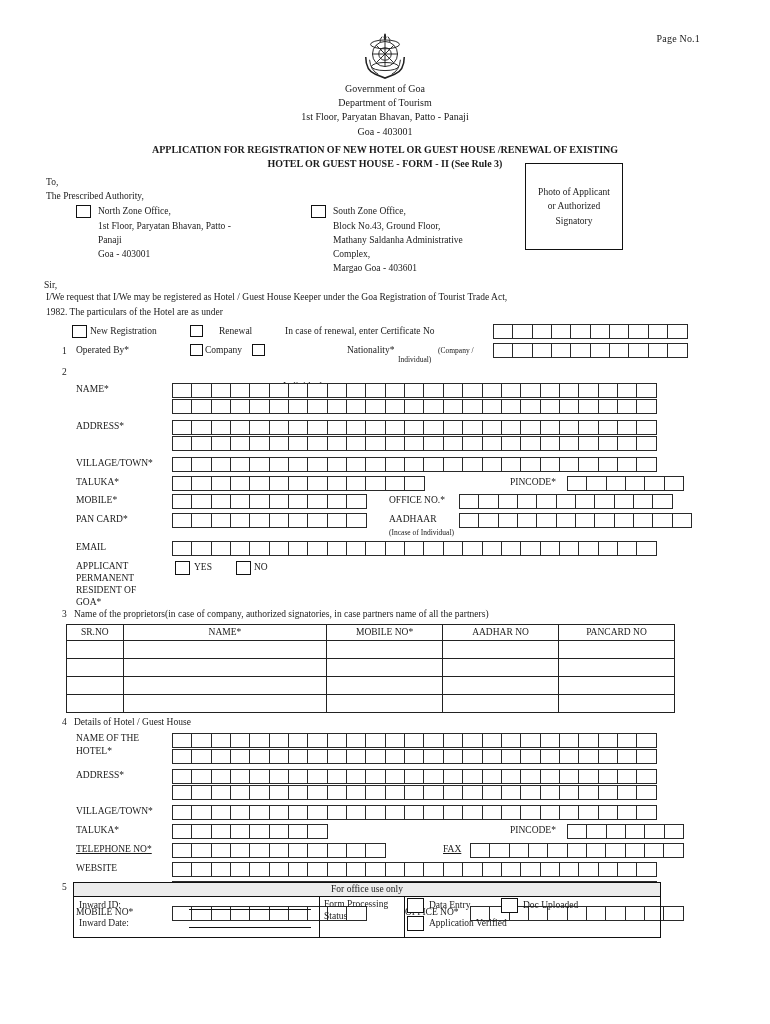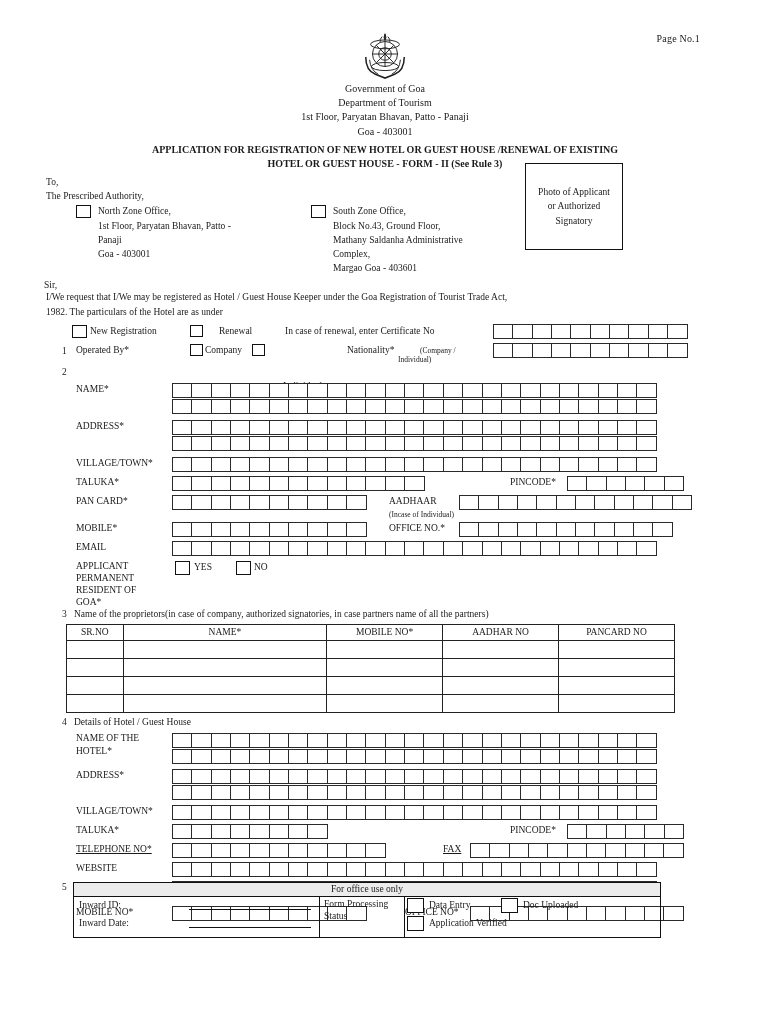--- a/index.html
+++ b/index.html
@@ -154,21 +154,21 @@
   </div>
 
   <div style="position:relative; height:22px; margin-top:1px;">
     <span style="position:absolute;left:62px;top:4px;">1</span>
     <span style="position:absolute;left:76px;top:3px;">Operated By*</span>
     <span class="cb" style="position:absolute;left:190px;top:2px;width:13px;height:12px;"></span>
     <span style="position:absolute;left:205px;top:3px;">Company</span>
     <span class="cb" style="position:absolute;left:252px;top:2px;width:13px;height:12px;"></span>
     <span style="position:absolute;left:283px;top:3px;margin-top:36px;">Individual</span>
     <span style="position:absolute;left:347px;top:3px;">Nationality*</span>
-    <span class="small" style="position:absolute;left:380px;top:4px;padding-left:40px;">(Company /</span>
+    <span class="small" style="position:absolute;left:398px;top:4px;padding-left:40px;">(Company /</span>
     <span class="small" style="position:absolute;left:398px;top:13px;">Individual)</span>
     <span style="position:absolute;left:493px;top:1px;"><span style="display: inline-flex;">
           <span style="width: 20.44px; height: 15px; border: 1.1px solid rgb(42, 42, 42); box-sizing: border-box; margin-right: -1.1px; background: rgb(255, 255, 255);"></span>
           <span style="width: 20.44px; height: 15px; border: 1.1px solid rgb(42, 42, 42); box-sizing: border-box; margin-right: -1.1px; background: rgb(255, 255, 255);"></span>
           <span style="width: 20.44px; height: 15px; border: 1.1px solid rgb(42, 42, 42); box-sizing: border-box; margin-right: -1.1px; background: rgb(255, 255, 255);"></span>
           <span style="width: 20.44px; height: 15px; border: 1.1px solid rgb(42, 42, 42); box-sizing: border-box; margin-right: -1.1px; background: rgb(255, 255, 255);"></span>
           <span style="width: 20.44px; height: 15px; border: 1.1px solid rgb(42, 42, 42); box-sizing: border-box; margin-right: -1.1px; background: rgb(255, 255, 255);"></span>
           <span style="width: 20.44px; height: 15px; border: 1.1px solid rgb(42, 42, 42); box-sizing: border-box; margin-right: -1.1px; background: rgb(255, 255, 255);"></span>
           <span style="width: 20.44px; height: 15px; border: 1.1px solid rgb(42, 42, 42); box-sizing: border-box; margin-right: -1.1px; background: rgb(255, 255, 255);"></span>
           <span style="width: 20.44px; height: 15px; border: 1.1px solid rgb(42, 42, 42); box-sizing: border-box; margin-right: -1.1px; background: rgb(255, 255, 255);"></span>
@@ -342,20 +342,50 @@
             <span style="width: 20.44px; height: 15px; border: 1.1px solid rgb(42, 42, 42); box-sizing: border-box; margin-right: -1.1px; background: rgb(255, 255, 255);"></span>
             <span style="width: 20.44px; height: 15px; border: 1.1px solid rgb(42, 42, 42); box-sizing: border-box; margin-right: -1.1px; background: rgb(255, 255, 255);"></span>
             <span style="width: 20.44px; height: 15px; border: 1.1px solid rgb(42, 42, 42); box-sizing: border-box; margin-right: -1.1px; background: rgb(255, 255, 255);"></span>
             <span style="width: 20.44px; height: 15px; border: 1.1px solid rgb(42, 42, 42); box-sizing: border-box; margin-right: -1.1px; background: rgb(255, 255, 255);"></span>
             <span style="width: 20.44px; height: 15px; border: 1.1px solid rgb(42, 42, 42); box-sizing: border-box; margin-right: -1.1px; background: rgb(255, 255, 255);"></span>
             <span style="width: 20.44px; height: 15px; border: 1.1px solid rgb(42, 42, 42); box-sizing: border-box; margin-right: -1.1px; background: rgb(255, 255, 255);"></span>
             <span style="width: 20.44px; height: 15px; border: 1.1px solid rgb(42, 42, 42); box-sizing: border-box; margin-right: -1.1px; background: rgb(255, 255, 255);"></span>
           </span></span>
       <span class="lbl" style="left:510px;">PINCODE*</span>
       <span style="position:absolute;left:567px;top:0;"><span style="display: inline-flex;">
+            <span style="width: 20.44px; height: 15px; border: 1.1px solid rgb(42, 42, 42); box-sizing: border-box; margin-right: -1.1px; background: rgb(255, 255, 255);"></span>
+            <span style="width: 20.44px; height: 15px; border: 1.1px solid rgb(42, 42, 42); box-sizing: border-box; margin-right: -1.1px; background: rgb(255, 255, 255);"></span>
+            <span style="width: 20.44px; height: 15px; border: 1.1px solid rgb(42, 42, 42); box-sizing: border-box; margin-right: -1.1px; background: rgb(255, 255, 255);"></span>
+            <span style="width: 20.44px; height: 15px; border: 1.1px solid rgb(42, 42, 42); box-sizing: border-box; margin-right: -1.1px; background: rgb(255, 255, 255);"></span>
+            <span style="width: 20.44px; height: 15px; border: 1.1px solid rgb(42, 42, 42); box-sizing: border-box; margin-right: -1.1px; background: rgb(255, 255, 255);"></span>
+            <span style="width: 20.44px; height: 15px; border: 1.1px solid rgb(42, 42, 42); box-sizing: border-box; margin-right: -1.1px; background: rgb(255, 255, 255);"></span>
+          </span></span>
+    </div>
+
+    <div class="row" style="margin-top:1px;">
+      <span class="lbl" style="left:76px;">MOBILE*</span>
+      <span style="position:absolute;left:172px;top:0;"><span style="display: inline-flex;">
+            <span style="width: 20.44px; height: 15px; border: 1.1px solid rgb(42, 42, 42); box-sizing: border-box; margin-right: -1.1px; background: rgb(255, 255, 255);"></span>
+            <span style="width: 20.44px; height: 15px; border: 1.1px solid rgb(42, 42, 42); box-sizing: border-box; margin-right: -1.1px; background: rgb(255, 255, 255);"></span>
+            <span style="width: 20.44px; height: 15px; border: 1.1px solid rgb(42, 42, 42); box-sizing: border-box; margin-right: -1.1px; background: rgb(255, 255, 255);"></span>
+            <span style="width: 20.44px; height: 15px; border: 1.1px solid rgb(42, 42, 42); box-sizing: border-box; margin-right: -1.1px; background: rgb(255, 255, 255);"></span>
+            <span style="width: 20.44px; height: 15px; border: 1.1px solid rgb(42, 42, 42); box-sizing: border-box; margin-right: -1.1px; background: rgb(255, 255, 255);"></span>
+            <span style="width: 20.44px; height: 15px; border: 1.1px solid rgb(42, 42, 42); box-sizing: border-box; margin-right: -1.1px; background: rgb(255, 255, 255);"></span>
+            <span style="width: 20.44px; height: 15px; border: 1.1px solid rgb(42, 42, 42); box-sizing: border-box; margin-right: -1.1px; background: rgb(255, 255, 255);"></span>
+            <span style="width: 20.44px; height: 15px; border: 1.1px solid rgb(42, 42, 42); box-sizing: border-box; margin-right: -1.1px; background: rgb(255, 255, 255);"></span>
+            <span style="width: 20.44px; height: 15px; border: 1.1px solid rgb(42, 42, 42); box-sizing: border-box; margin-right: -1.1px; background: rgb(255, 255, 255);"></span>
+            <span style="width: 20.44px; height: 15px; border: 1.1px solid rgb(42, 42, 42); box-sizing: border-box; margin-right: -1.1px; background: rgb(255, 255, 255);"></span>
+          </span></span>
+      <span class="lbl" style="left:389px;">OFFICE NO.*</span>
+      <span style="position:absolute;left:459px;top:0;"><span style="display: inline-flex;">
+            <span style="width: 20.44px; height: 15px; border: 1.1px solid rgb(42, 42, 42); box-sizing: border-box; margin-right: -1.1px; background: rgb(255, 255, 255);"></span>
+            <span style="width: 20.44px; height: 15px; border: 1.1px solid rgb(42, 42, 42); box-sizing: border-box; margin-right: -1.1px; background: rgb(255, 255, 255);"></span>
+            <span style="width: 20.44px; height: 15px; border: 1.1px solid rgb(42, 42, 42); box-sizing: border-box; margin-right: -1.1px; background: rgb(255, 255, 255);"></span>
+            <span style="width: 20.44px; height: 15px; border: 1.1px solid rgb(42, 42, 42); box-sizing: border-box; margin-right: -1.1px; background: rgb(255, 255, 255);"></span>
+            <span style="width: 20.44px; height: 15px; border: 1.1px solid rgb(42, 42, 42); box-sizing: border-box; margin-right: -1.1px; background: rgb(255, 255, 255);"></span>
             <span style="width: 20.44px; height: 15px; border: 1.1px solid rgb(42, 42, 42); box-sizing: border-box; margin-right: -1.1px; background: rgb(255, 255, 255);"></span>
             <span style="width: 20.44px; height: 15px; border: 1.1px solid rgb(42, 42, 42); box-sizing: border-box; margin-right: -1.1px; background: rgb(255, 255, 255);"></span>
             <span style="width: 20.44px; height: 15px; border: 1.1px solid rgb(42, 42, 42); box-sizing: border-box; margin-right: -1.1px; background: rgb(255, 255, 255);"></span>
             <span style="width: 20.44px; height: 15px; border: 1.1px solid rgb(42, 42, 42); box-sizing: border-box; margin-right: -1.1px; background: rgb(255, 255, 255);"></span>
             <span style="width: 20.44px; height: 15px; border: 1.1px solid rgb(42, 42, 42); box-sizing: border-box; margin-right: -1.1px; background: rgb(255, 255, 255);"></span>
             <span style="width: 20.44px; height: 15px; border: 1.1px solid rgb(42, 42, 42); box-sizing: border-box; margin-right: -1.1px; background: rgb(255, 255, 255);"></span>
           </span></span>
     </div>
 
     <div class="row" style="margin-top:2px;height:26px;">
@@ -369,50 +399,20 @@
             <span style="width: 20.44px; height: 15px; border: 1.1px solid rgb(42, 42, 42); box-sizing: border-box; margin-right: -1.1px; background: rgb(255, 255, 255);"></span>
             <span style="width: 20.44px; height: 15px; border: 1.1px solid rgb(42, 42, 42); box-sizing: border-box; margin-right: -1.1px; background: rgb(255, 255, 255);"></span>
             <span style="width: 20.44px; height: 15px; border: 1.1px solid rgb(42, 42, 42); box-sizing: border-box; margin-right: -1.1px; background: rgb(255, 255, 255);"></span>
             <span style="width: 20.44px; height: 15px; border: 1.1px solid rgb(42, 42, 42); box-sizing: border-box; margin-right: -1.1px; background: rgb(255, 255, 255);"></span>
             <span style="width: 20.44px; height: 15px; border: 1.1px solid rgb(42, 42, 42); box-sizing: border-box; margin-right: -1.1px; background: rgb(255, 255, 255);"></span>
           </span></span>
       <span class="lbl" style="left:389px;">AADHAAR</span>
       <span class="small" style="position:absolute;left:389px;top:15px;">(Incase of Individual)</span>
       <span style="position:absolute;left:459px;top:0;"><span style="display: inline-flex;">
             <span style="width: 20.44px; height: 15px; border: 1.1px solid rgb(42, 42, 42); box-sizing: border-box; margin-right: -1.1px; background: rgb(255, 255, 255);"></span>
-            <span style="width: 20.44px; height: 15px; border: 1.1px solid rgb(42, 42, 42); box-sizing: border-box; margin-right: -1.1px; background: rgb(255, 255, 255);"></span>
-            <span style="width: 20.44px; height: 15px; border: 1.1px solid rgb(42, 42, 42); box-sizing: border-box; margin-right: -1.1px; background: rgb(255, 255, 255);"></span>
-            <span style="width: 20.44px; height: 15px; border: 1.1px solid rgb(42, 42, 42); box-sizing: border-box; margin-right: -1.1px; background: rgb(255, 255, 255);"></span>
-            <span style="width: 20.44px; height: 15px; border: 1.1px solid rgb(42, 42, 42); box-sizing: border-box; margin-right: -1.1px; background: rgb(255, 255, 255);"></span>
-            <span style="width: 20.44px; height: 15px; border: 1.1px solid rgb(42, 42, 42); box-sizing: border-box; margin-right: -1.1px; background: rgb(255, 255, 255);"></span>
-            <span style="width: 20.44px; height: 15px; border: 1.1px solid rgb(42, 42, 42); box-sizing: border-box; margin-right: -1.1px; background: rgb(255, 255, 255);"></span>
-            <span style="width: 20.44px; height: 15px; border: 1.1px solid rgb(42, 42, 42); box-sizing: border-box; margin-right: -1.1px; background: rgb(255, 255, 255);"></span>
-            <span style="width: 20.44px; height: 15px; border: 1.1px solid rgb(42, 42, 42); box-sizing: border-box; margin-right: -1.1px; background: rgb(255, 255, 255);"></span>
-            <span style="width: 20.44px; height: 15px; border: 1.1px solid rgb(42, 42, 42); box-sizing: border-box; margin-right: -1.1px; background: rgb(255, 255, 255);"></span>
-            <span style="width: 20.44px; height: 15px; border: 1.1px solid rgb(42, 42, 42); box-sizing: border-box; margin-right: -1.1px; background: rgb(255, 255, 255);"></span>
-            <span style="width: 20.44px; height: 15px; border: 1.1px solid rgb(42, 42, 42); box-sizing: border-box; margin-right: -1.1px; background: rgb(255, 255, 255);"></span>
-          </span></span>
-    </div>
-
-    <div class="row" style="margin-top:1px;">
-      <span class="lbl" style="left:76px;">MOBILE*</span>
-      <span style="position:absolute;left:172px;top:0;"><span style="display: inline-flex;">
-            <span style="width: 20.44px; height: 15px; border: 1.1px solid rgb(42, 42, 42); box-sizing: border-box; margin-right: -1.1px; background: rgb(255, 255, 255);"></span>
-            <span style="width: 20.44px; height: 15px; border: 1.1px solid rgb(42, 42, 42); box-sizing: border-box; margin-right: -1.1px; background: rgb(255, 255, 255);"></span>
-            <span style="width: 20.44px; height: 15px; border: 1.1px solid rgb(42, 42, 42); box-sizing: border-box; margin-right: -1.1px; background: rgb(255, 255, 255);"></span>
-            <span style="width: 20.44px; height: 15px; border: 1.1px solid rgb(42, 42, 42); box-sizing: border-box; margin-right: -1.1px; background: rgb(255, 255, 255);"></span>
-            <span style="width: 20.44px; height: 15px; border: 1.1px solid rgb(42, 42, 42); box-sizing: border-box; margin-right: -1.1px; background: rgb(255, 255, 255);"></span>
-            <span style="width: 20.44px; height: 15px; border: 1.1px solid rgb(42, 42, 42); box-sizing: border-box; margin-right: -1.1px; background: rgb(255, 255, 255);"></span>
-            <span style="width: 20.44px; height: 15px; border: 1.1px solid rgb(42, 42, 42); box-sizing: border-box; margin-right: -1.1px; background: rgb(255, 255, 255);"></span>
-            <span style="width: 20.44px; height: 15px; border: 1.1px solid rgb(42, 42, 42); box-sizing: border-box; margin-right: -1.1px; background: rgb(255, 255, 255);"></span>
-            <span style="width: 20.44px; height: 15px; border: 1.1px solid rgb(42, 42, 42); box-sizing: border-box; margin-right: -1.1px; background: rgb(255, 255, 255);"></span>
-            <span style="width: 20.44px; height: 15px; border: 1.1px solid rgb(42, 42, 42); box-sizing: border-box; margin-right: -1.1px; background: rgb(255, 255, 255);"></span>
-          </span></span>
-      <span class="lbl" style="left:389px;">OFFICE NO.*</span>
-      <span style="position:absolute;left:459px;top:0;"><span style="display: inline-flex;">
             <span style="width: 20.44px; height: 15px; border: 1.1px solid rgb(42, 42, 42); box-sizing: border-box; margin-right: -1.1px; background: rgb(255, 255, 255);"></span>
             <span style="width: 20.44px; height: 15px; border: 1.1px solid rgb(42, 42, 42); box-sizing: border-box; margin-right: -1.1px; background: rgb(255, 255, 255);"></span>
             <span style="width: 20.44px; height: 15px; border: 1.1px solid rgb(42, 42, 42); box-sizing: border-box; margin-right: -1.1px; background: rgb(255, 255, 255);"></span>
             <span style="width: 20.44px; height: 15px; border: 1.1px solid rgb(42, 42, 42); box-sizing: border-box; margin-right: -1.1px; background: rgb(255, 255, 255);"></span>
             <span style="width: 20.44px; height: 15px; border: 1.1px solid rgb(42, 42, 42); box-sizing: border-box; margin-right: -1.1px; background: rgb(255, 255, 255);"></span>
             <span style="width: 20.44px; height: 15px; border: 1.1px solid rgb(42, 42, 42); box-sizing: border-box; margin-right: -1.1px; background: rgb(255, 255, 255);"></span>
             <span style="width: 20.44px; height: 15px; border: 1.1px solid rgb(42, 42, 42); box-sizing: border-box; margin-right: -1.1px; background: rgb(255, 255, 255);"></span>
             <span style="width: 20.44px; height: 15px; border: 1.1px solid rgb(42, 42, 42); box-sizing: border-box; margin-right: -1.1px; background: rgb(255, 255, 255);"></span>
             <span style="width: 20.44px; height: 15px; border: 1.1px solid rgb(42, 42, 42); box-sizing: border-box; margin-right: -1.1px; background: rgb(255, 255, 255);"></span>
             <span style="width: 20.44px; height: 15px; border: 1.1px solid rgb(42, 42, 42); box-sizing: border-box; margin-right: -1.1px; background: rgb(255, 255, 255);"></span>

